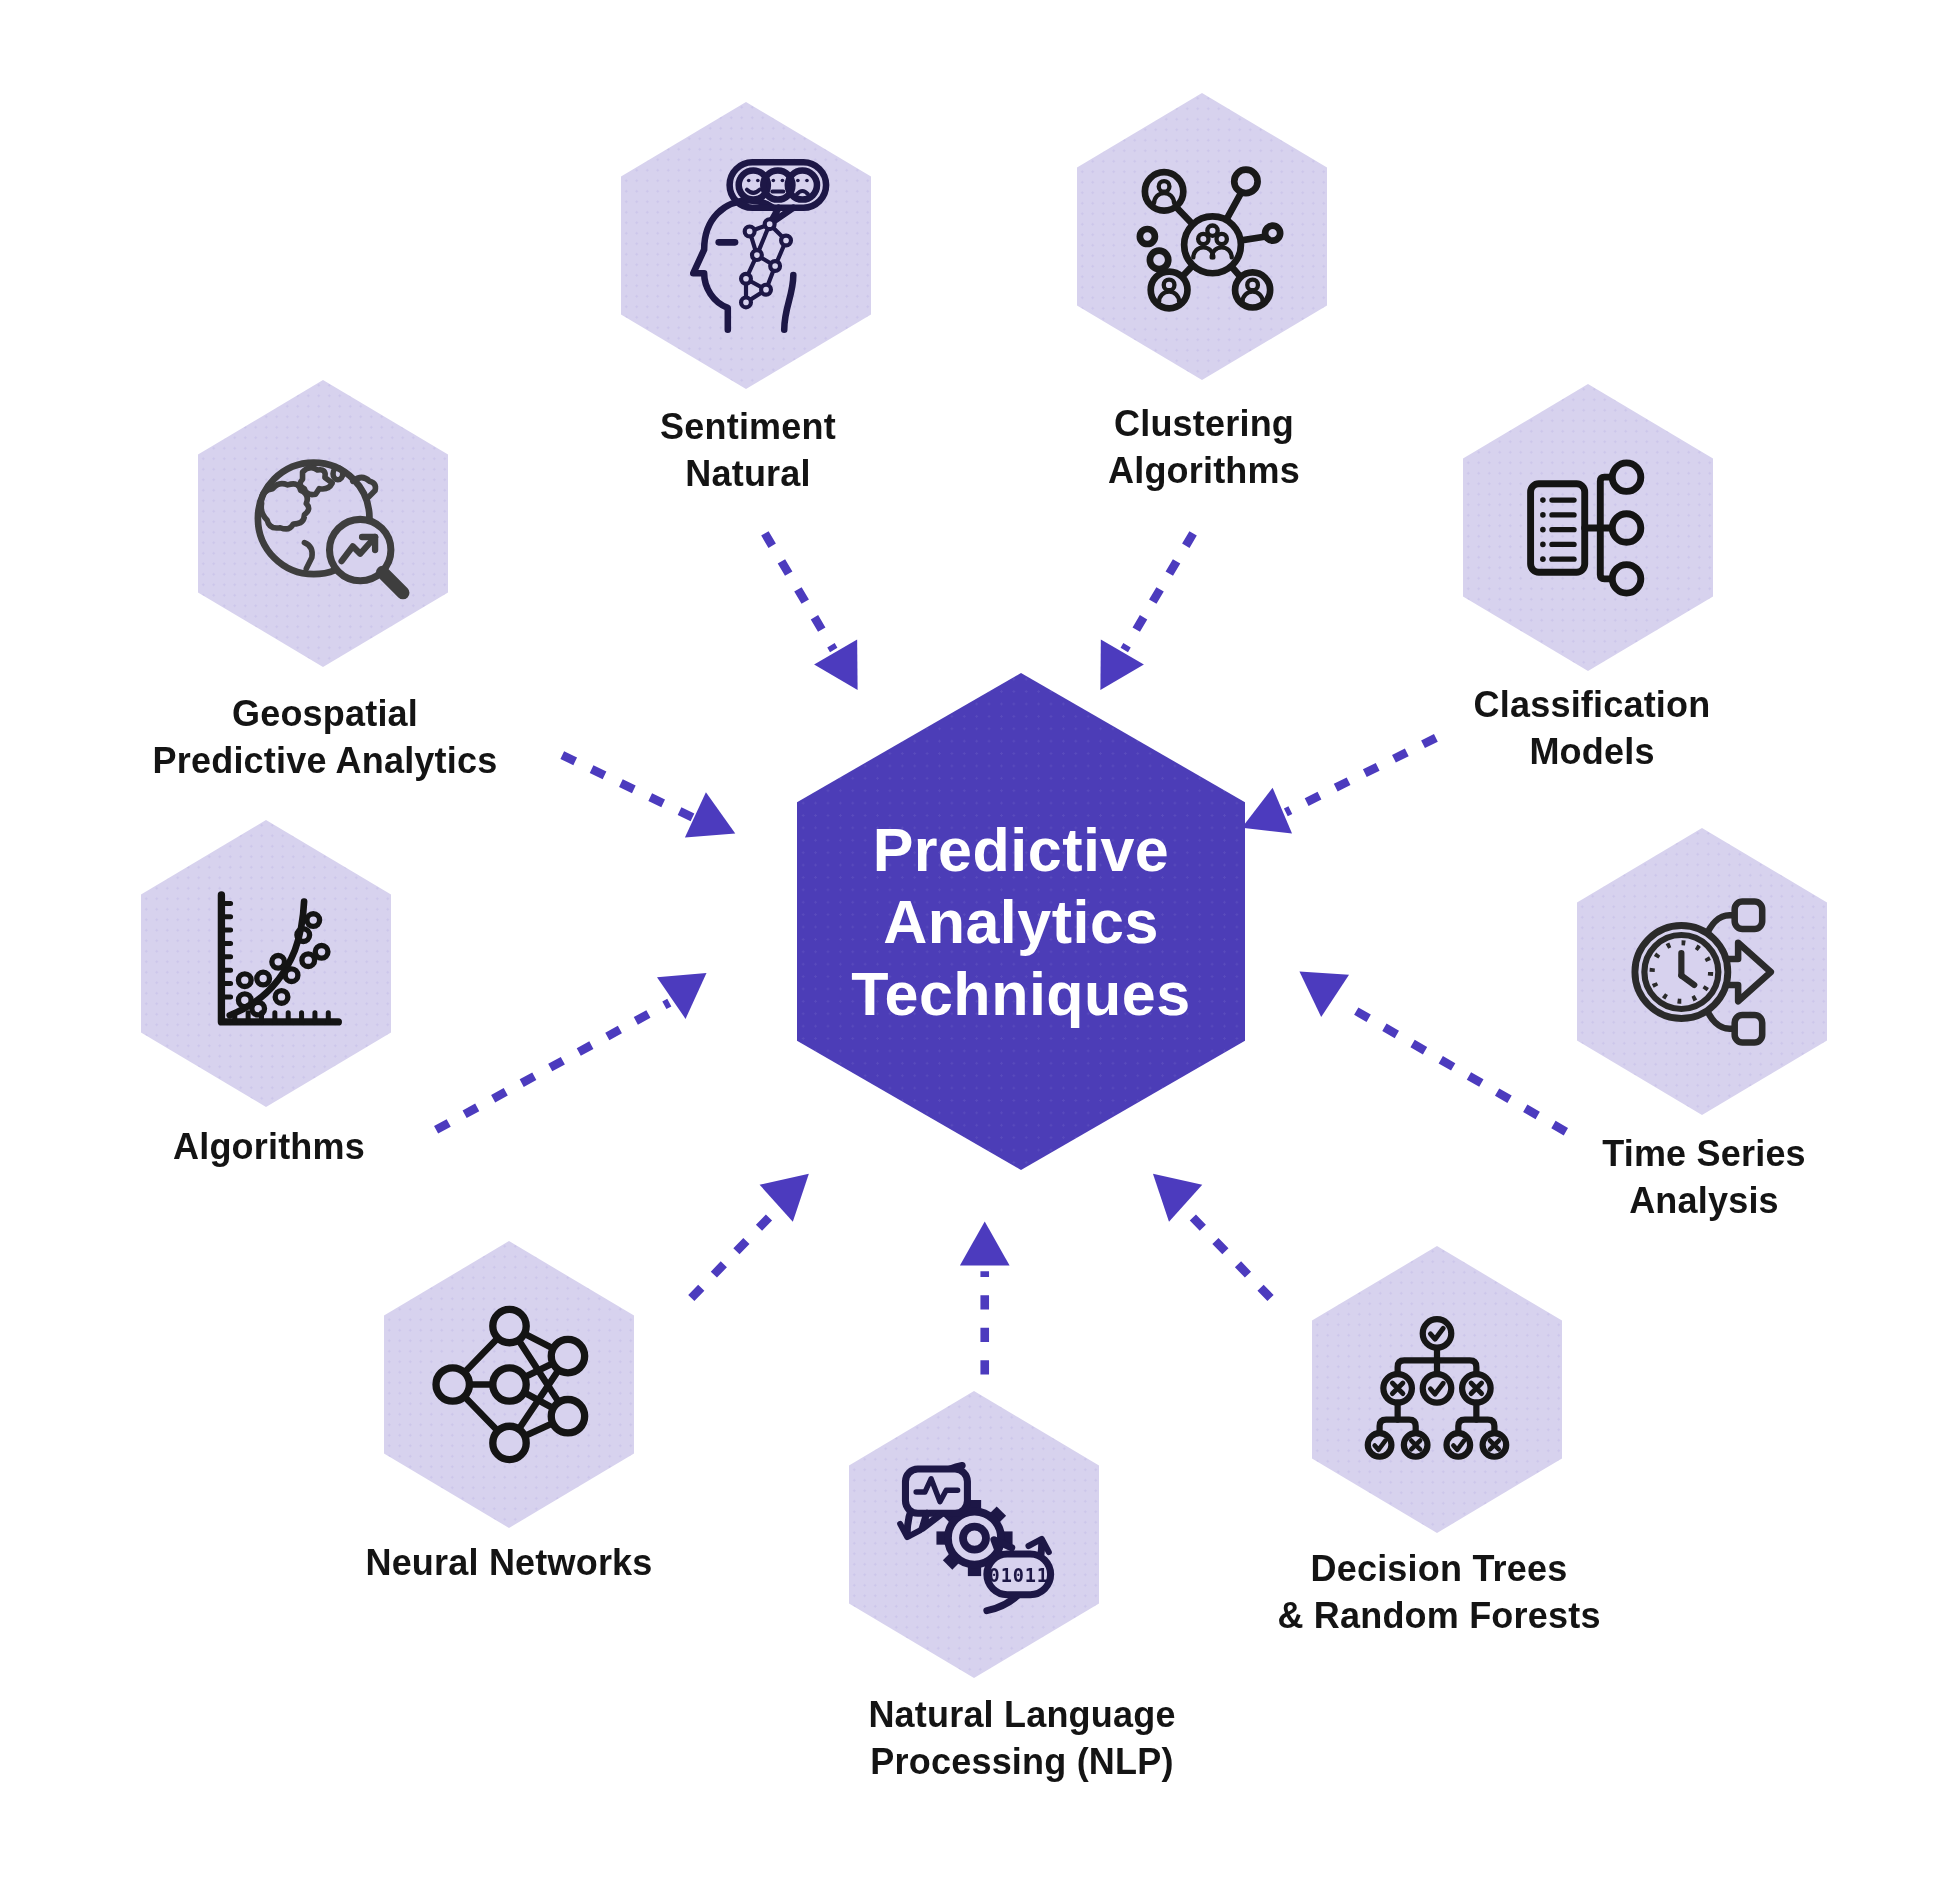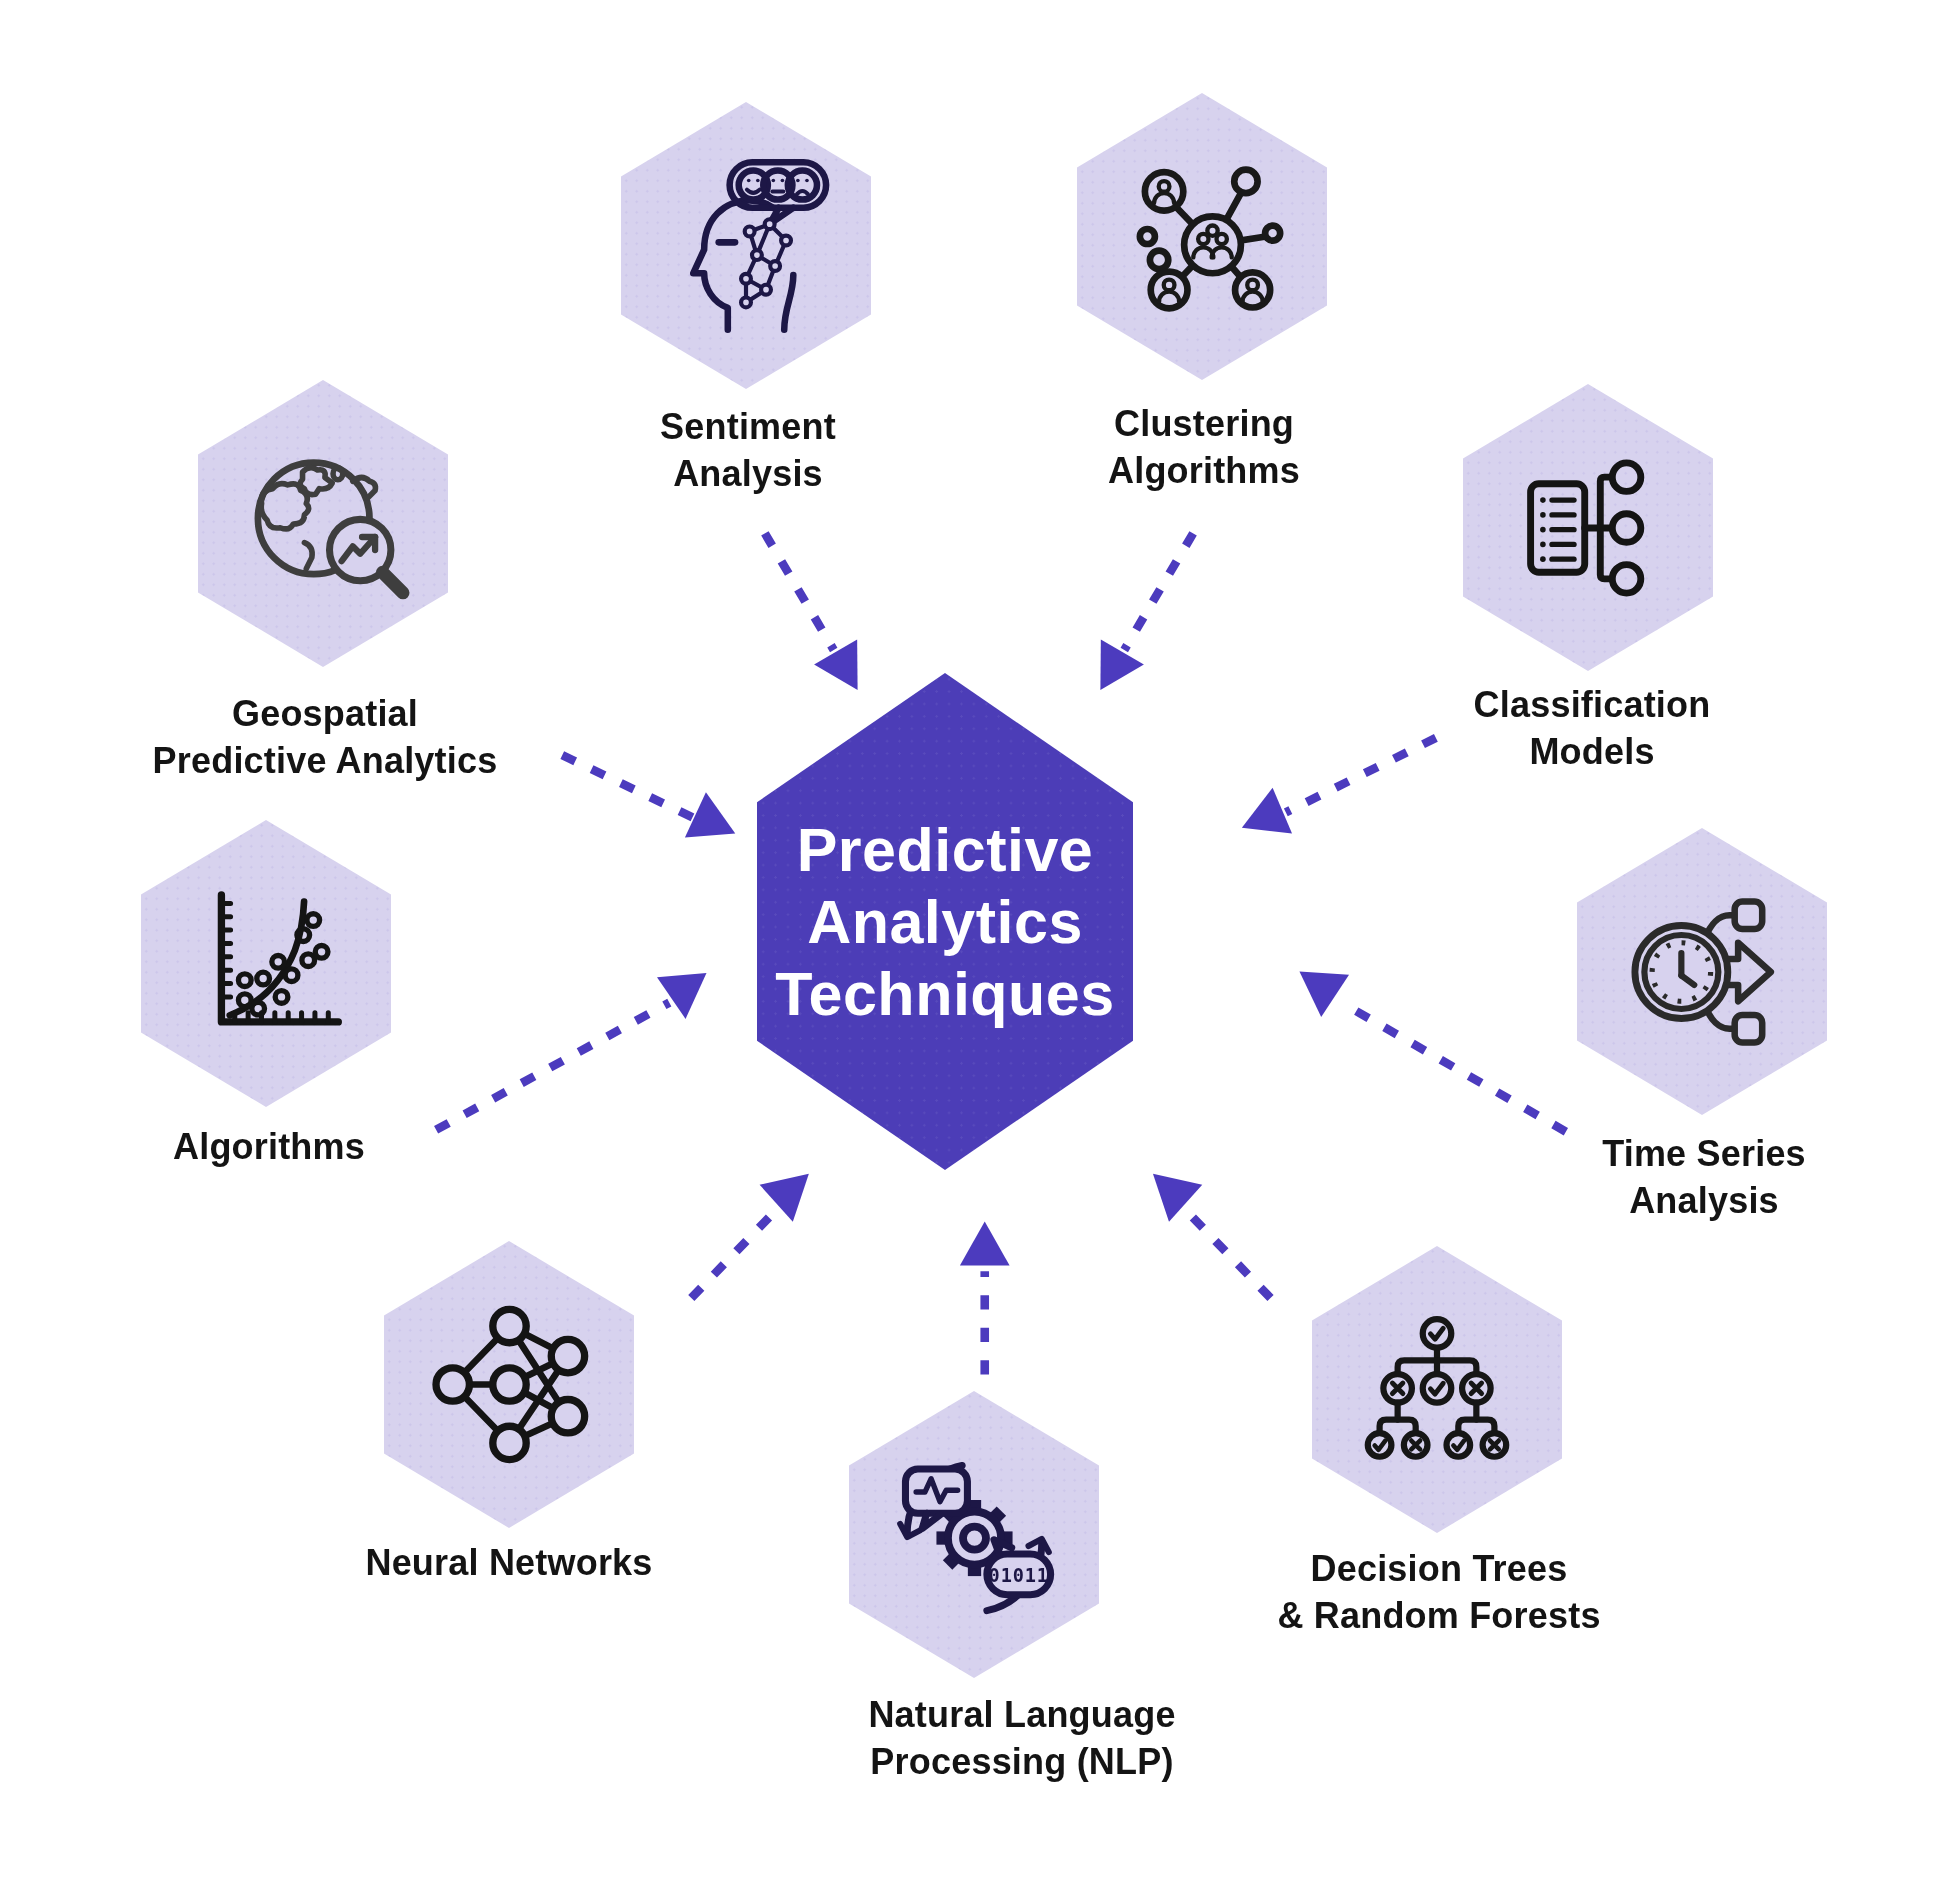--- a/index.html
+++ b/index.html
@@ -12,24 +12,25 @@
     clip-path:polygon(50% 0%,100% 26%,100% 74%,50% 100%,0% 74%,0% 26%);
     display:flex;align-items:center;justify-content:center;
   }
   .satellite{
     width:250px;height:287px;
     background-color:var(--satellite-hex);
     background-image:radial-gradient(rgba(104,88,196,0.10) 1.1px, transparent 1.1px);
     background-size:10.5px 10.5px;
   }
   .center-hex{
-    width:376px;height:497px;
+    width:448px;height:497px;
     background-color:var(--center-hex);
     background-image:radial-gradient(rgba(255,255,255,0.07) 1.1px, transparent 1.2px);
     background-size:12.4px 12.4px;
+    margin-left:40px;
   }
   .center-title{
     color:var(--center-text);
     font:700 61px/72px "Liberation Sans", sans-serif;
     text-align:center;white-space:pre-line;letter-spacing:0.5px;
   }
   .node-label{
     position:absolute;transform:translate(-50%,-50%);
     color:var(--label-text);
     font:700 36px/47px "Liberation Sans", sans-serif;
@@ -124,21 +125,21 @@
           <circle cx="56.5" cy="14" r="1"></circle>
         <circle cx="65" cy="14" r="1"></circle>
           <circle cx="70" cy="14" r="1"></circle>
         <circle cx="78.5" cy="14" r="1"></circle>
           <circle cx="83.5" cy="14" r="1"></circle>
       </g>
     </g>
   </svg>
 </div>
 <div class="node-label" style="left:748px;top:450px;">Sentiment
-Analysis</div>
+Natural</div>
 
 <div class="hex satellite" style="left:1077px;top:93px;">
   <svg class="icon" width="167" height="167" viewBox="0 0 100 100">
     <g fill="none" stroke="#191919" stroke-width="4" stroke-linecap="round" stroke-linejoin="round">
       <line x1="56" y1="55" x2="30" y2="28"></line>
         <line x1="56" y1="55" x2="73" y2="24"></line>
       <line x1="56" y1="55" x2="34" y2="78"></line>
         <line x1="56" y1="55" x2="77" y2="79"></line>
       <line x1="56" y1="55" x2="88" y2="50"></line>
       <circle cx="56" cy="55" r="17" fill="#D7D2EE"></circle>

